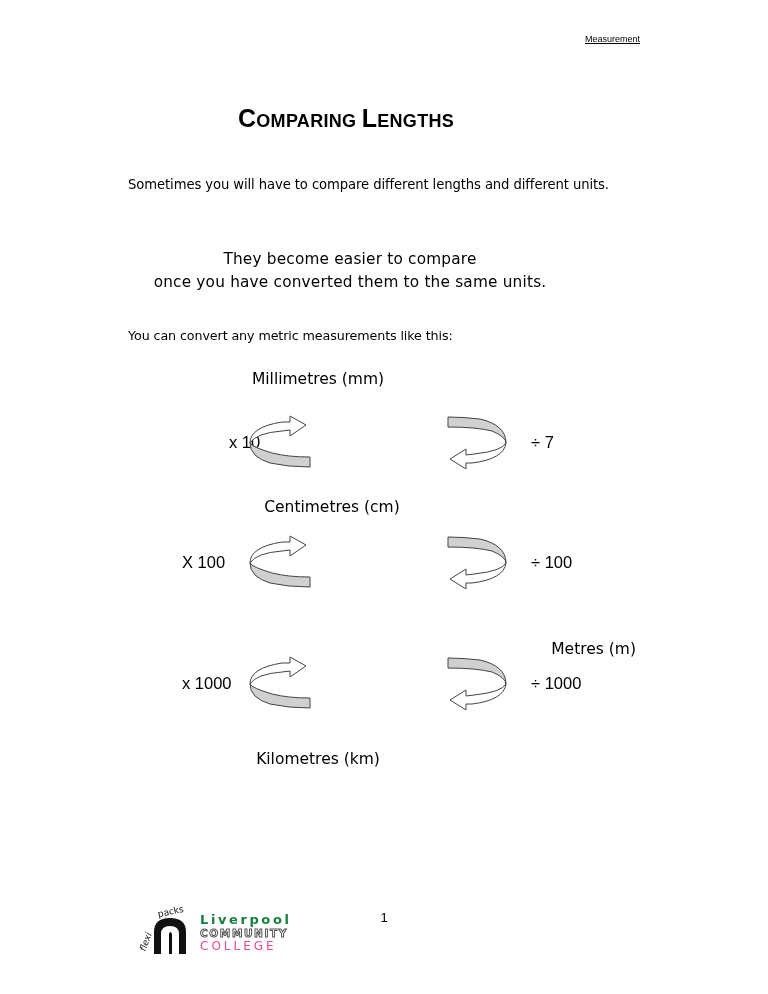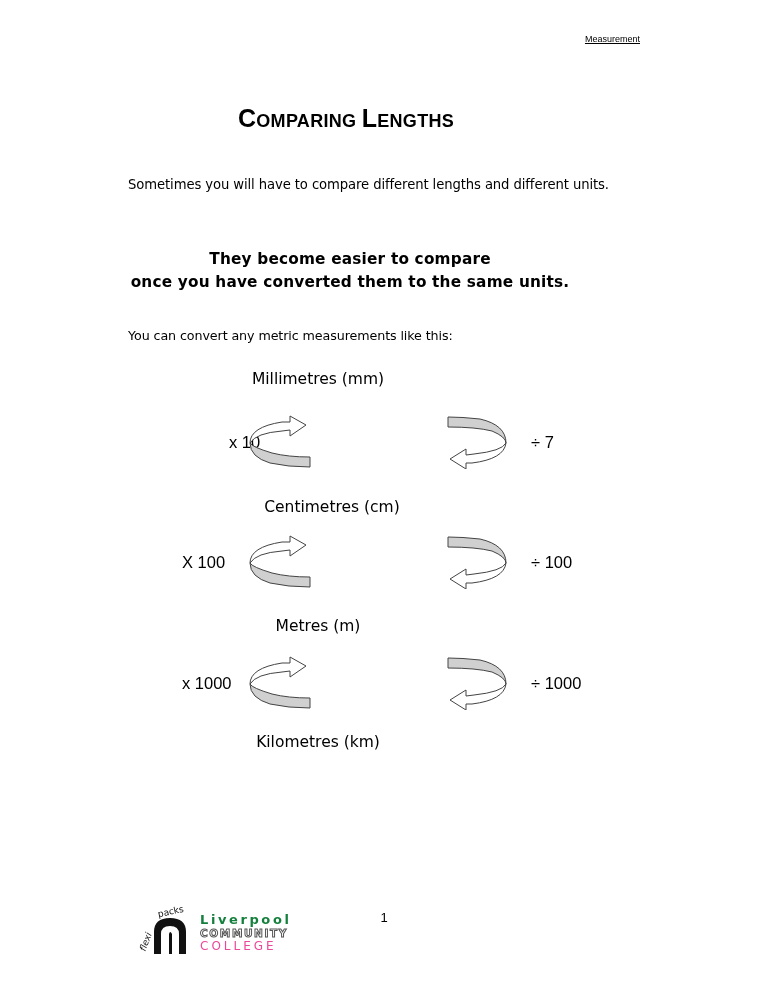--- a/index.html
+++ b/index.html
@@ -17,21 +17,21 @@
       font-size: 18px; letter-spacing: 0.3px;
     }
     .page-title .cap { font-size: 25px; }
 
     .intro {
       position: absolute; top: 174px; left: 128px; width: 520px;
       font-size: 13.2px; line-height: 22px; letter-spacing: -0.1px;
     }
     .emphasis {
       position: absolute; top: 248px; left: 0; width: 700px; text-align: center;
-      font-weight: bold; font-size: 15.3px; line-height: 23px; letter-spacing: 0.2px;
+      font-weight: normal; font-size: 15.3px; line-height: 23px; letter-spacing: 0.2px;
     }
     .lead {
       position: absolute; top: 328px; left: 128px;
       font-size: 12.7px; letter-spacing: -0.1px;
     }
 
     .unit-label {
       position: absolute; left: 0; width: 636px; text-align: center;
       font-size: 15.5px;
     }
@@ -72,22 +72,22 @@
 <div class="emphasis">
   <div>They become easier to compare</div>
   <div>once you have converted them to the same units.</div>
 </div>
 
 <p class="lead">You can convert any metric measurements like this:</p>
 
 <div>
   <div class="unit-label" style="top:370px;">Millimetres (mm)</div>
   <div class="unit-label" style="top:498px;padding-left:28px;">Centimetres (cm)</div>
-  <div class="unit-label" style="top:617px;">Metres (m)</div>
-  <div class="unit-label" style="top:733px;">Kilometres (km)</div>
+  <div class="unit-label" style="top:640px;text-align:right;">Metres (m)</div>
+  <div class="unit-label" style="top:750px;">Kilometres (km)</div>
 
   <div class="op-label" style="left:190px; top:433px;margin-left:39px;">x 10</div>
   <svg class="arrow" style="left:248px; top:413px;" viewBox="0 0 70 56">
     <path d="M2 30 Q2 44 22 50 Q40 54 62 54 L62 44 Q40 44 24 40 Q4 34 2 30 Z" fill="#d0d0d0" stroke="#444" stroke-width="1"></path>
     <path d="M2 30 Q2 14 34 9 L42 9 L42 3 L58 12 L42 23 L42 17 L34 18 Q8 20 2 30 Z" fill="#fff" stroke="#444" stroke-width="1"></path>
   </svg>
   <svg class="arrow" style="left:446px; top:413px;" viewBox="0 0 70 56">
     <path d="M2 4 L2 14 Q30 14 46 18 Q60 24 60 30 Q60 12 34 6 Q16 4 2 4 Z" fill="#d0d0d0" stroke="#444" stroke-width="1"></path>
     <path d="M60 30 Q58 46 26 50 L20 50 L20 56 L4 46 L20 36 L20 42 L28 41 Q56 38 60 30 Z" fill="#fff" stroke="#444" stroke-width="1"></path>
   </svg>

